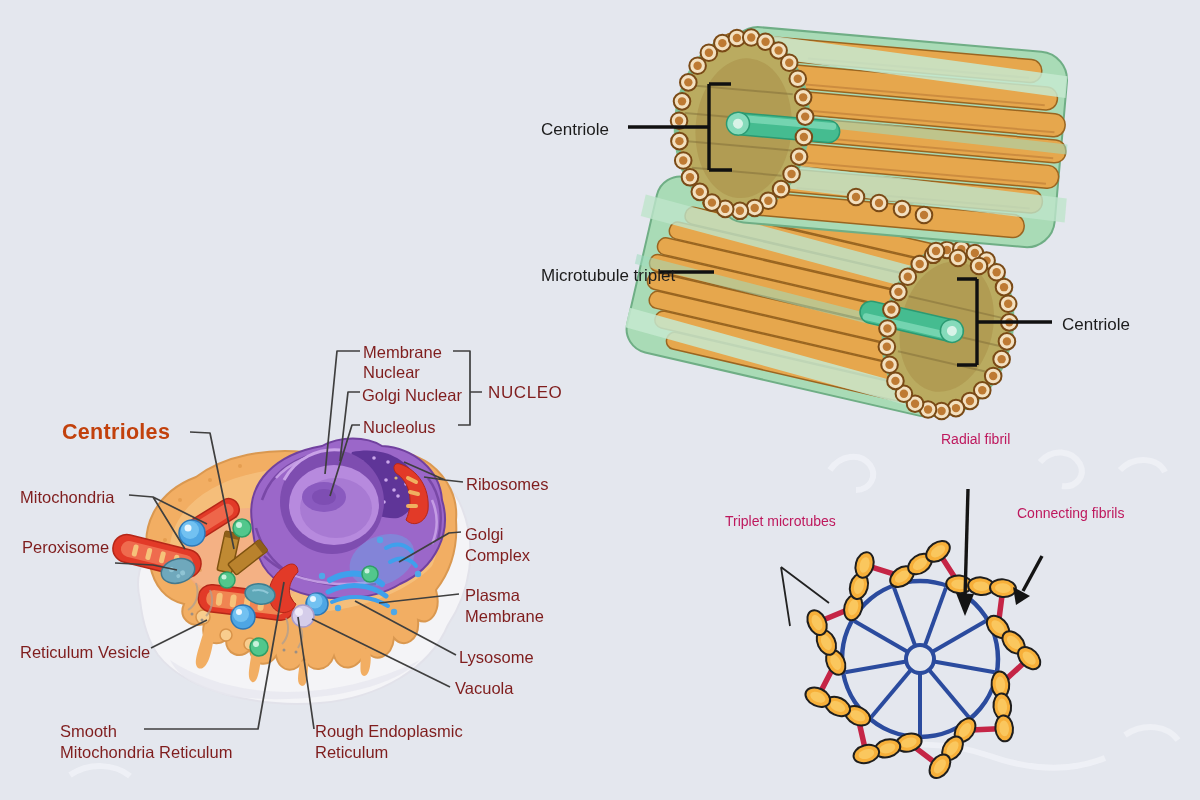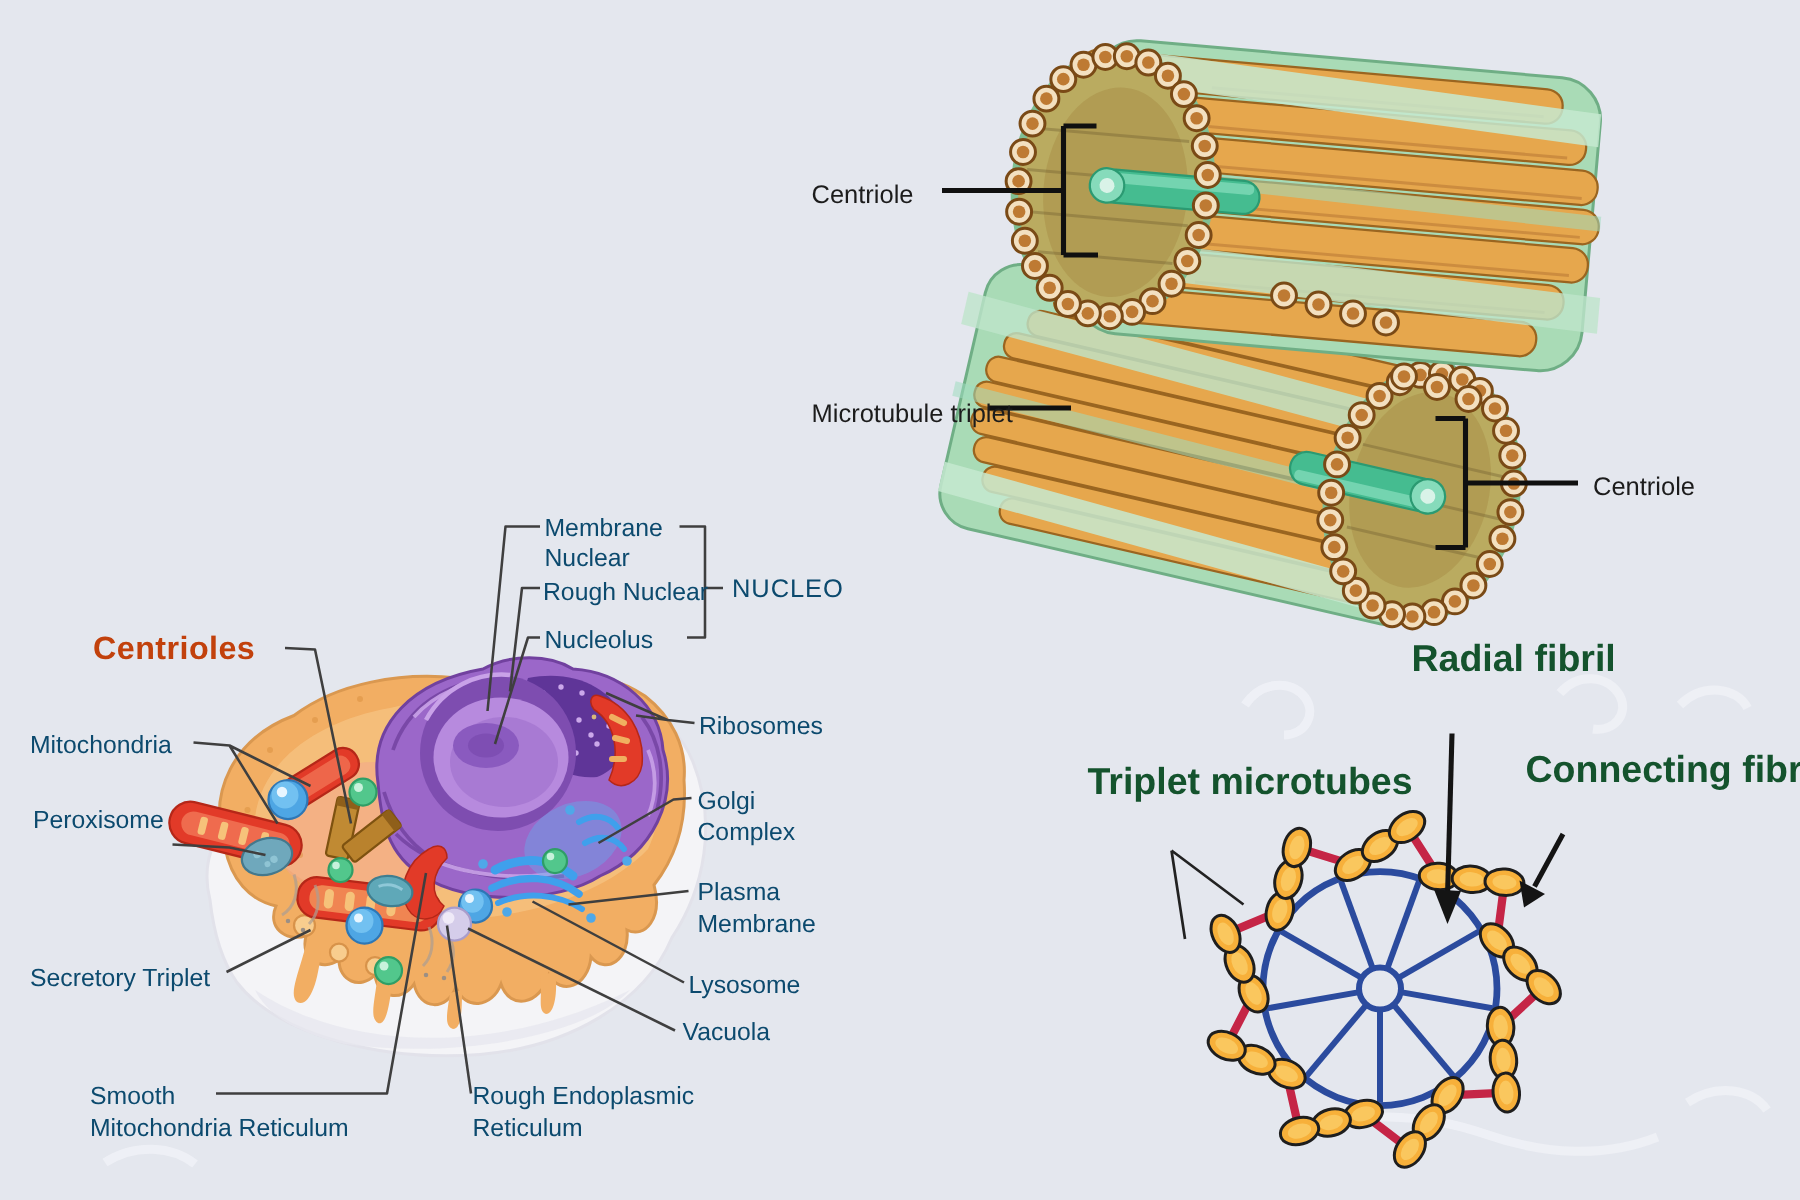--- a/index.html
+++ b/index.html
@@ -1,23 +1,23 @@
 <!DOCTYPE html>
 <html><head>
 <meta charset="utf-8">
 <style>
   html,body{margin:0;padding:0}
   body{width:1200px;height:800px;position:relative;background:#E4E7EE;overflow:hidden;
        font-family:"Liberation Sans", sans-serif;}
   #art{position:absolute;left:0;top:0}
-  .lbl{position:absolute;font-size:16.5px;color:#0c4a6e;white-space:nowrap;line-height:21px}
+  .lbl{position:absolute;font-size:16.5px;color:#7f1d1d;white-space:nowrap;line-height:21px}
   .lbl .ln{display:block}
   .lbl-nuc{line-height:20px}
   .lbl1{position:absolute;font-size:17px;color:#1C1C1C;white-space:nowrap;line-height:25px}
-  .lbl2{position:absolute;font-size:25px;font-weight:700;color:#14532d;white-space:nowrap;line-height:31px}
+  .lbl2{position:absolute;font-size:14px;font-weight:400;color:#be185d;white-space:nowrap;line-height:31px}
   .title-red{position:absolute;font-size:21.5px;font-weight:bold;color:#c2410c;white-space:nowrap;letter-spacing:.3px}
   .nucleo{font-size:17px;letter-spacing:.6px}
 </style>
 </head>
 <body>
 
 <svg id="art" width="1200" height="800" viewBox="0 0 1200 800">
 
   <g stroke="#F2F3F8" stroke-width="6" fill="none" opacity=".75">
     <path d="M 830,470 C 840,455 860,452 870,465 C 878,476 870,490 856,490"></path>
@@ -510,34 +510,34 @@
 <div class="lbl1" style="left:541px;top:117px">Centriole</div>
 <div class="lbl1" style="left:541px;top:263px">
   <span class="ln">Microtubule</span>
   <span class="ln">triplet</span>
 </div>
 <div class="lbl1" style="left:1062px;top:312px">Centriole</div>
 
 <div class="title-red" style="left:62px;top:420px">Centrioles</div>
 <div class="lbl" style="left:20px;top:487px">Mitochondria</div>
 <div class="lbl" style="left:22px;top:537px">Peroxisome</div>
-<div class="lbl" style="left:20px;top:642px">Secretory Triplet</div>
+<div class="lbl" style="left:20px;top:642px">Reticulum Vesicle</div>
 <div class="lbl" style="left:60px;top:721px">
   <span class="ln">Smooth</span>
   <span class="ln">Mitochondria Reticulum</span>
 </div>
 <div class="lbl" style="left:315px;top:721px">
   <span class="ln">Rough Endoplasmic</span>
   <span class="ln">Reticulum</span>
 </div>
 <div class="lbl lbl-nuc" style="left:363px;top:342px">
   <span class="ln">Membrane</span>
   <span class="ln">Nuclear</span>
 </div>
-<div class="lbl" style="left:362px;top:385px">Rough Nuclear</div>
+<div class="lbl" style="left:362px;top:385px">Golgi Nuclear</div>
 <div class="lbl" style="left:363px;top:417px">Nucleolus</div>
 <div class="lbl nucleo" style="left:488px;top:382px">NUCLEO</div>
 <div class="lbl" style="left:466px;top:474px">Ribosomes</div>
 <div class="lbl" style="left:465px;top:524px">
   <span class="ln">Golgi</span>
   <span class="ln">Complex</span>
 </div>
 <div class="lbl" style="left:465px;top:585px">
   <span class="ln">Plasma</span>
   <span class="ln">Membrane</span>

